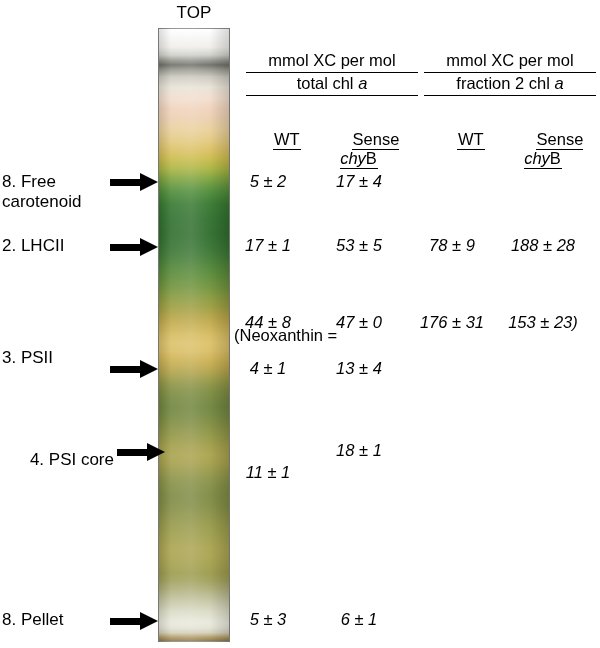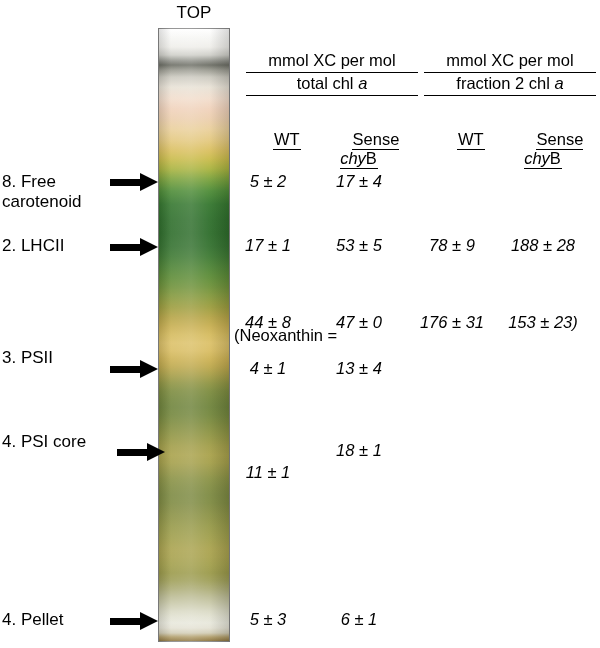--- a/index.html
+++ b/index.html
@@ -272,32 +272,32 @@
   <div class="row-label" style="top:348px;">
     <div>3. PSII</div>
   </div>
   <div class="arrow" style="left:110px; top:360px;">
     <div class="shaft"></div>
       <div class="head"></div>
   </div>
   <div class="cell" style="left:234px; top:359px; width:68px;">4 ± 1</div>
   <div class="cell" style="left:300px; top:359px; width:118px;">13 ± 4</div>
 
-  <div class="row-label" style="top:432px;">
+  <div class="row-label" style="top:450px;text-align:right;">
     <div>4. PSI core</div>
   </div>
   <div class="arrow" style="left:117px; top:443px;">
     <div class="shaft"></div>
       <div class="head"></div>
   </div>
   <div class="cell" style="left:234px; top:441px; width:68px;margin-top:22px;">11 ± 1</div>
   <div class="cell" style="left:300px; top:441px; width:118px;">18 ± 1</div>
 
   <div class="row-label" style="top:610px;">
-    <div>4. Pellet</div>
+    <div>8. Pellet</div>
   </div>
   <div class="arrow" style="left:110px; top:612px;">
     <div class="shaft"></div>
       <div class="head"></div>
   </div>
   <div class="cell" style="left:234px; top:610px; width:68px;">5 ± 3</div>
   <div class="cell" style="left:300px; top:610px; width:118px;">6 ± 1</div>
 
 </div>
 

